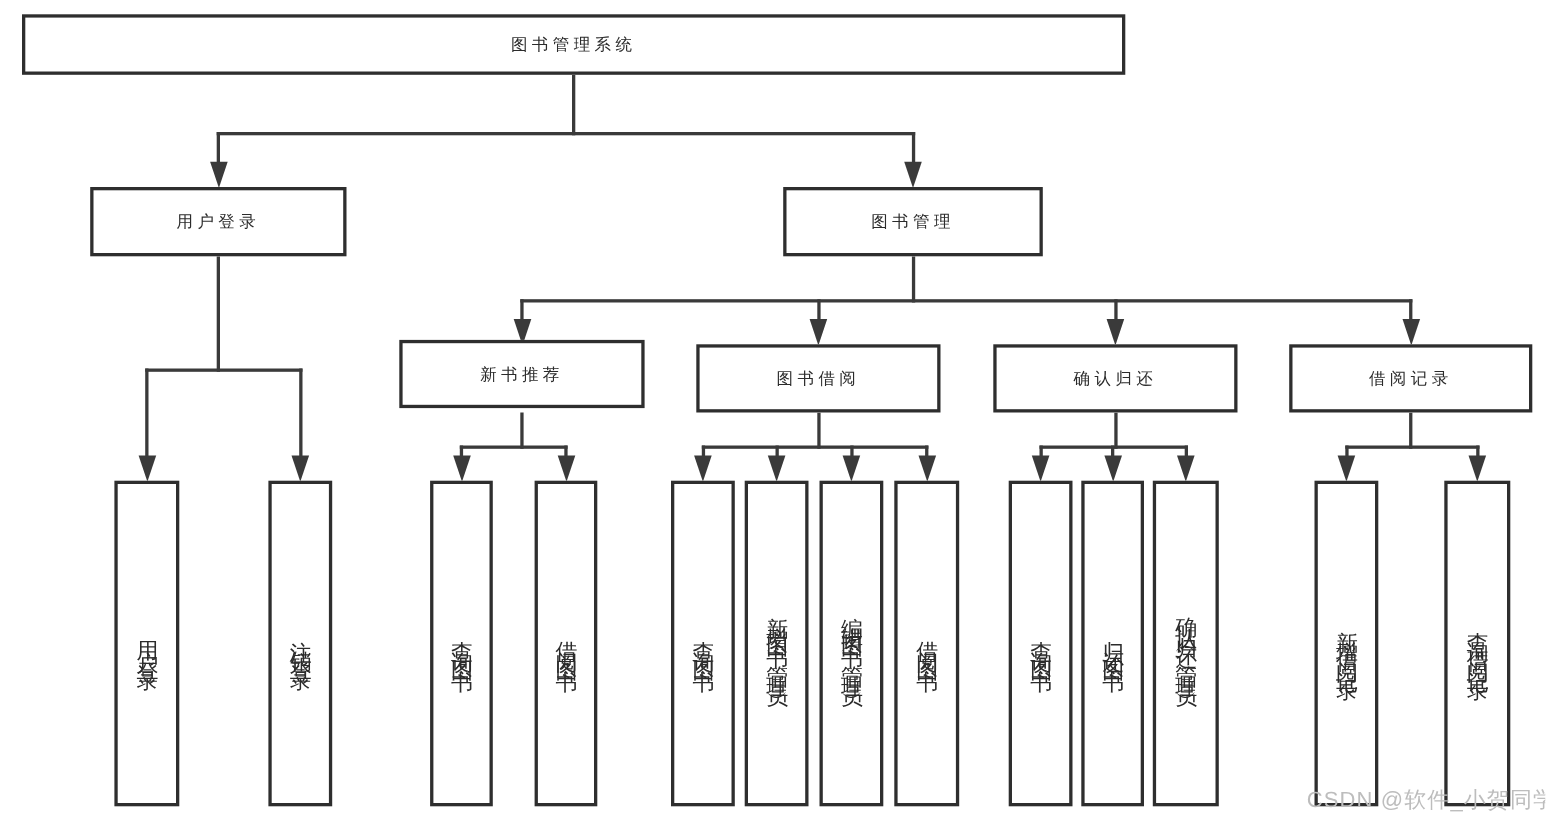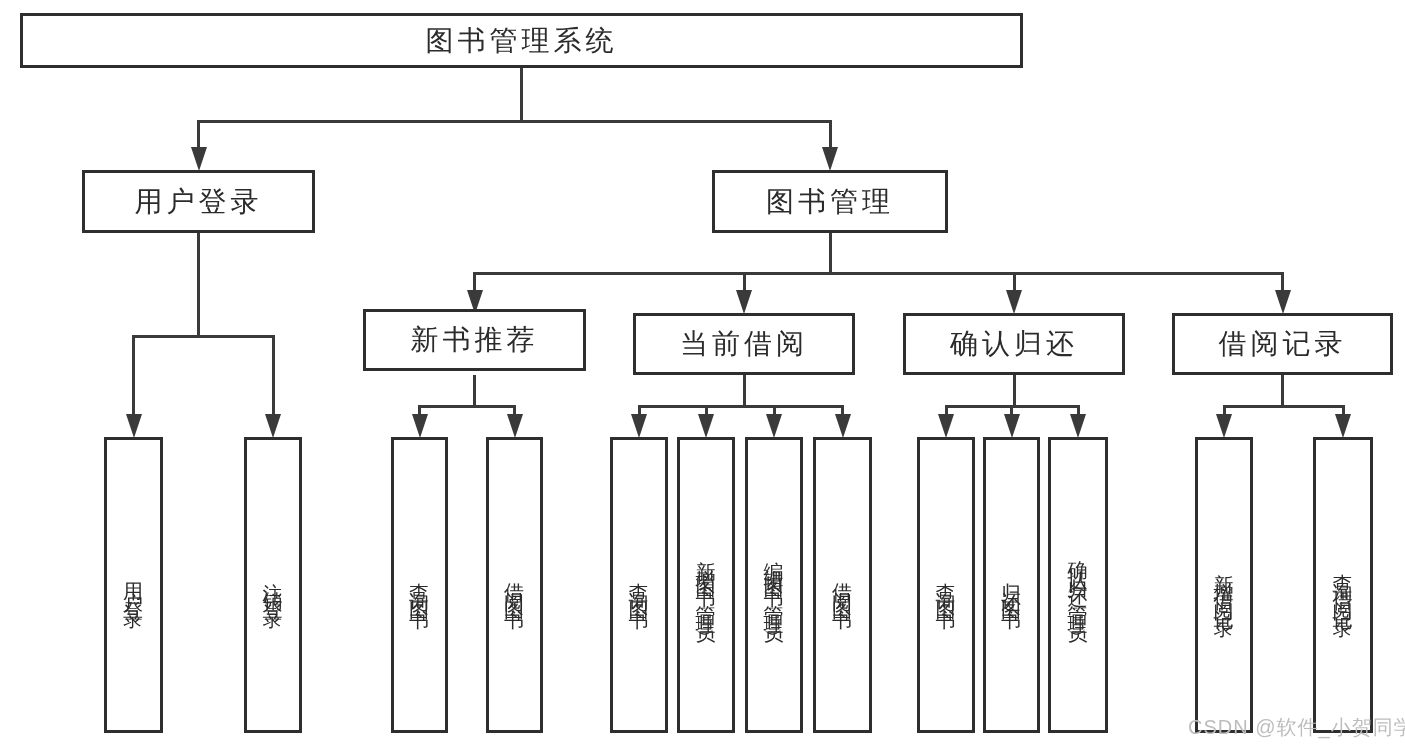--- a/index.html
+++ b/index.html
@@ -14,21 +14,21 @@
     position:absolute;
     box-sizing:border-box;
     border:3px solid #2e2e2e;
     background:#ffffff;
     display:flex;
     align-items:center;
     justify-content:center;
     color:#2b2b2b;
   }
   .node .lbl-h{
-    font-size:28px;
+    font-size:15px;
     letter-spacing:4px;
     white-space:nowrap;
     color:#2b2b2b;
   }
   .node .lbl-v{
     writing-mode:vertical-rl;
     text-orientation:mixed;
     font-size:20px;
     letter-spacing:9px;
     line-height:1.1;
@@ -118,21 +118,21 @@
       <div class="node" style="left: 82px; top: 170px; width: 233px; height: 63px; border-color: rgb(46, 46, 46);">
         <span class="lbl-h" style="color: rgb(43, 43, 43);">用户登录</span>
       </div>
       <div class="node" style="left: 712px; top: 170px; width: 236px; height: 63px; border-color: rgb(46, 46, 46);">
         <span class="lbl-h" style="color: rgb(43, 43, 43); text-align: center;">图书管理</span>
       </div>
       <div class="node" style="left: 363px; top: 309px; width: 223px; height: 62px; border-color: rgb(46, 46, 46);">
         <span class="lbl-h" style="color: rgb(43, 43, 43);">新书推荐</span>
       </div>
       <div class="node" style="left: 633px; top: 313px; width: 222px; height: 62px; border-color: rgb(46, 46, 46);">
-        <span class="lbl-h" style="color: rgb(43, 43, 43);">当前借阅</span>
+        <span class="lbl-h" style="color: rgb(43, 43, 43);">图书借阅</span>
       </div>
       <div class="node" style="left: 903px; top: 313px; width: 222px; height: 62px; border-color: rgb(46, 46, 46);">
         <span class="lbl-h" style="color: rgb(43, 43, 43);">确认归还</span>
       </div>
       <div class="node" style="left: 1172px; top: 313px; width: 221px; height: 62px; border-color: rgb(46, 46, 46); text-align: center;">
         <span class="lbl-h" style="color: rgb(43, 43, 43);">借阅记录</span>
       </div>
       <div class="node" style="left: 104px; top: 437px; width: 59px; height: 296px; border-color: rgb(46, 46, 46);">
         <span class="lbl-v" style="color: rgb(43, 43, 43);">用户登录</span>
       </div>

